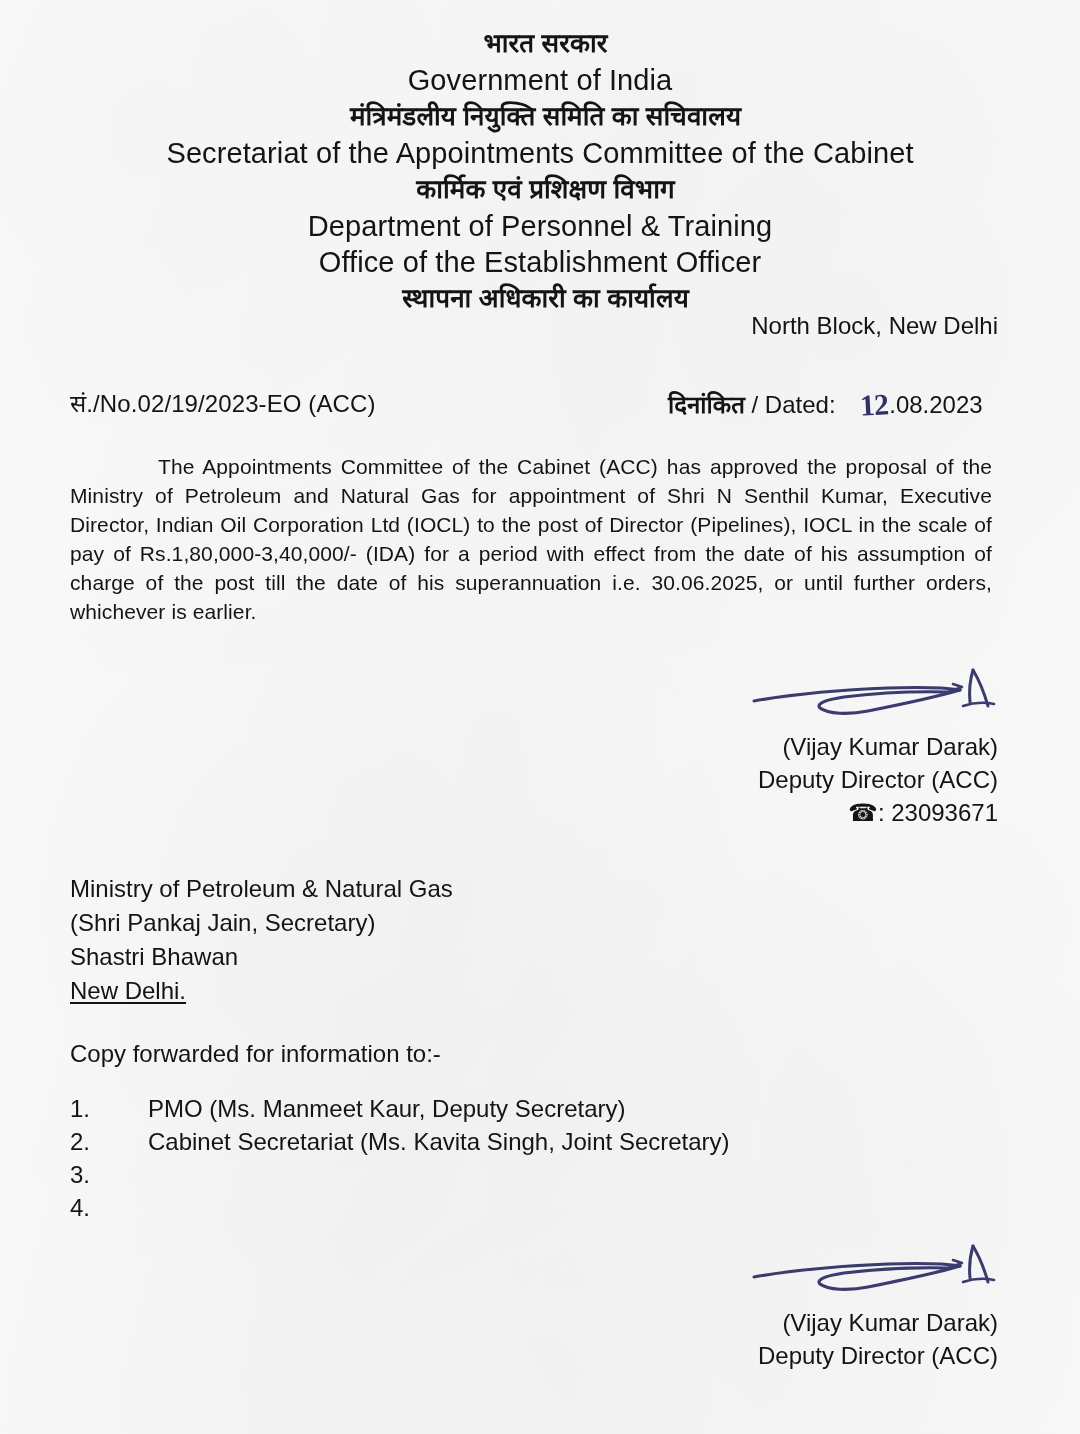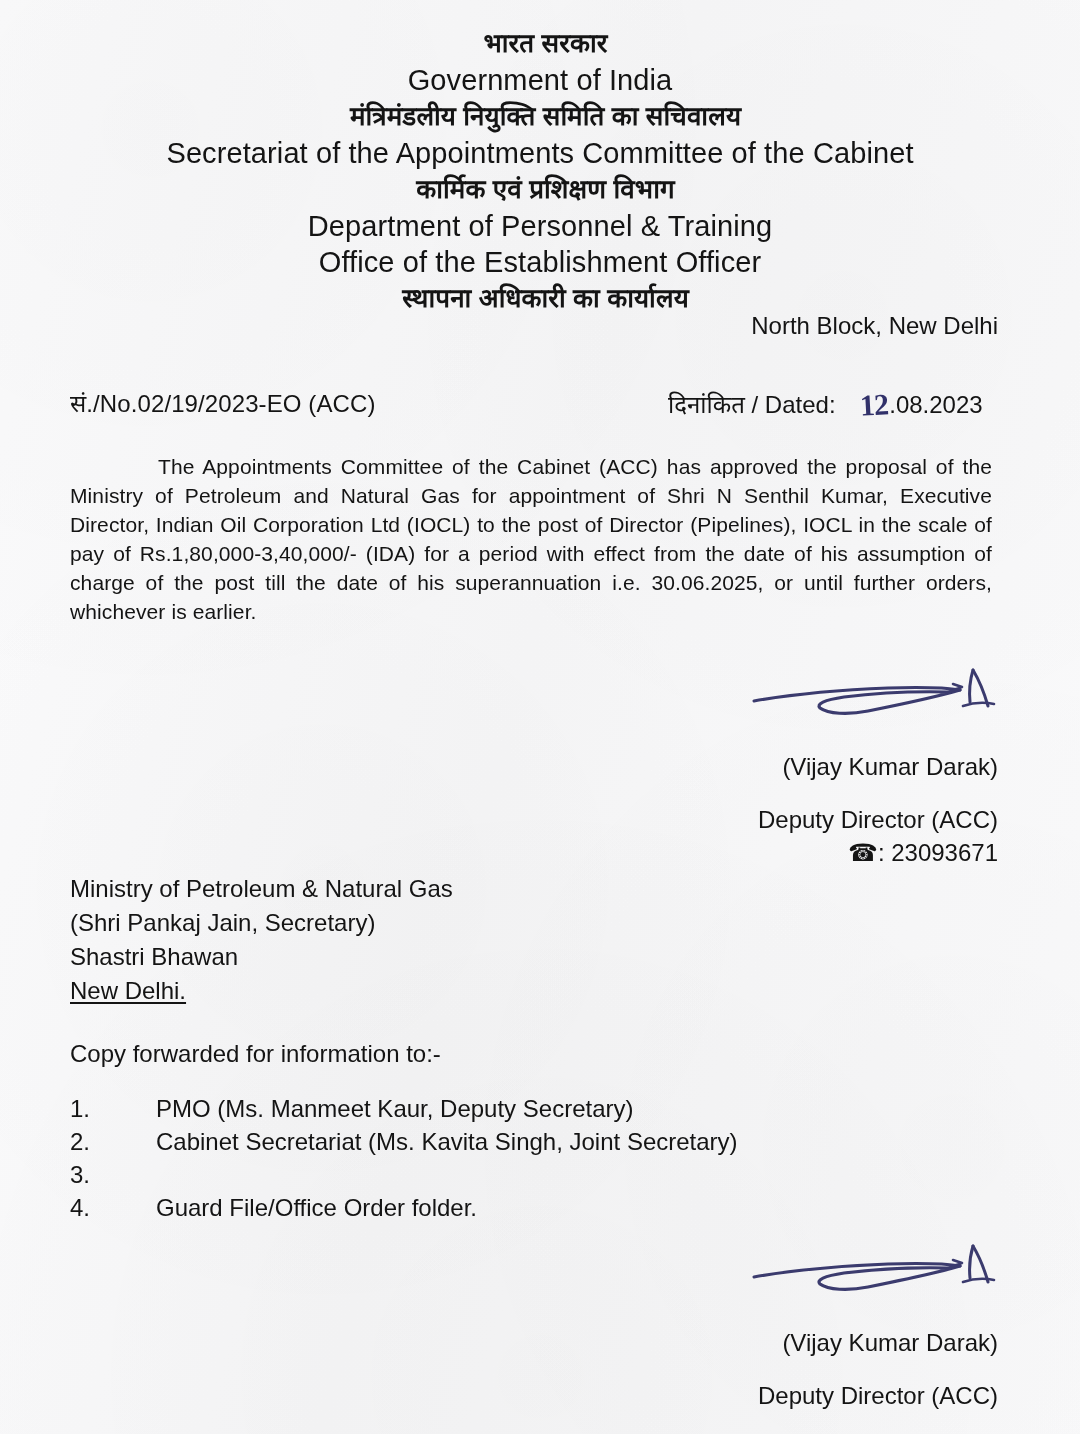--- a/index.html
+++ b/index.html
@@ -68,21 +68,21 @@
     font-size: 24px;
     letter-spacing: 0.1px;
   }
   .dated {
     position: absolute;
     left: 668px;
     top: 386px;
     font-size: 24px;
     white-space: nowrap;
   }
-  .dated .hi { font-weight: 400; }
+  .dated .hi { font-weight: 700; }
   .ink-date {
     color: #31316a;
     font-family: "Liberation Serif", serif;
     font-size: 30px;
     font-weight: 600;
     letter-spacing: -1px;
     display: inline-block;
     transform: translateY(2px) rotate(-3deg);
     margin-left: 18px;
     margin-right: 1px;
@@ -111,21 +111,21 @@
     position: absolute;
     right: 82px;
     top: 1238px;
     width: 330px;
     text-align: right;
   }
   .sig-svg { display: block; margin-left: auto; }
   .sig-name {
     font-size: 24px;
     line-height: 33px;
-    margin-top: 20px;
+    margin-top: 0;
   }
   .sig-phone {
     font-size: 24px;
     line-height: 33px;
   }
 
   .to-block {
     position: absolute;
     left: 70px;
     top: 872px;
@@ -146,21 +146,21 @@
 
   .copy-list {
     position: absolute;
     left: 70px;
     top: 1092px;
     font-size: 24px;
     line-height: 33px;
   }
   .copy-row { display: flex; }
   .copy-num { width: 78px; flex: none; }
-  .copy-txt { white-space: nowrap; margin-left: 8px; }
+  .copy-txt { white-space: nowrap; }
 </style>
 </head>
 <body>
 
 <div class="page">
 
   <div class="hdr hdr-wrap">
     <div class="hdr-line hindi">भारत सरकार</div>
     <div class="hdr-line">Government of India</div>
     <div class="hdr-line hindi">मंत्रिमंडलीय नियुक्ति समिति का सचिवालय</div>
@@ -223,21 +223,20 @@
     </div>
     <div class="copy-row">
       <span class="copy-num">2.</span>
       <span class="copy-txt">Cabinet Secretariat (Ms. Kavita Singh, Joint Secretary)</span>
     </div>
     <div class="copy-row">
       <span class="copy-num">3.</span>
     </div>
     <div class="copy-row">
       <span class="copy-num">4.</span>
-      <span class="copy-txt">Guard File/Office Order folder.</span>
     </div>
   </div>
 
   <div class="sig-block-2">
     <svg class="sig-svg" width="250" height="68" viewBox="0 0 250 68">
       <g fill="none" stroke="#3b3b6e" stroke-linecap="round" stroke-linejoin="round">
         <path d="M6 39 C40 33, 90 28, 140 26 C175 25, 200 26, 212 28" stroke-width="3"></path>
         <path d="M212 28 C195 33, 150 43, 120 49 C100 53, 80 52, 72 46
                  C68 42, 76 38, 96 35 C120 32, 160 29, 200 30" stroke-width="3.2"></path>
         <path d="M200 30 L214 25 L205 22" stroke-width="2.6"></path>

